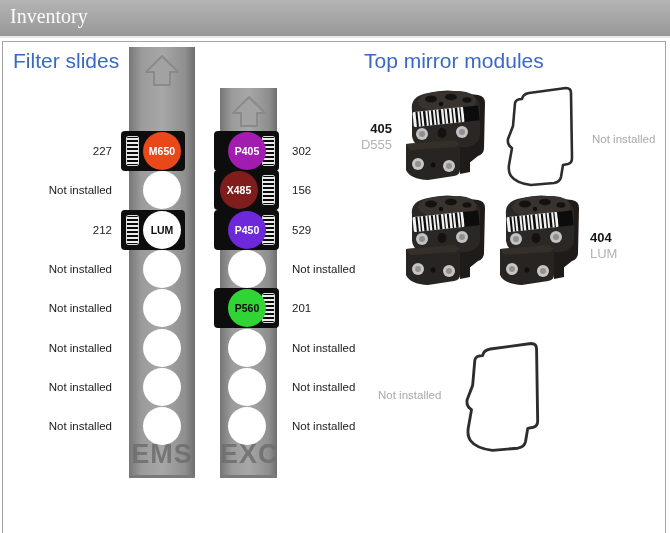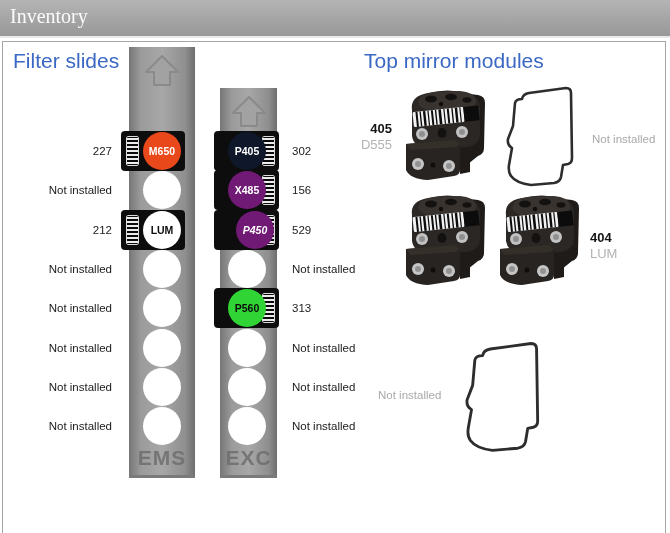--- a/index.html
+++ b/index.html
@@ -14,21 +14,21 @@
   .heading{position:absolute;color:#3a68c4;font-size:21px;white-space:nowrap;}
   #h-filter{left:13px;top:49px;}
   #h-top{left:364px;top:49px;}
   #h-bottom{left:364px;top:313px;}
 
   .slide-col{position:absolute;z-index:1;
      background:linear-gradient(90deg,#767676 0px,#9b9b9b 12px,#a7a7a7 50%,#8f8f8f 85%,#6e6e6e 100%);
      border-bottom:3px solid #7a7a7a;box-sizing:border-box;}
   .arrow-wrap{position:absolute;top:6px;left:50%;transform:translateX(-50%);}
   .slide-footer{position:absolute;left:0;right:0;bottom:5px;text-align:center;
-     font-size:21px;font-weight:bold;color:#6e6e6e;letter-spacing:1px;opacity:.85;}
+     font-size:27px;font-weight:bold;color:#6e6e6e;letter-spacing:1px;opacity:.85;}
   .slot-circle{position:absolute;z-index:2;width:38px;height:38px;border-radius:50%;background:#ffffff;}
   .holder{position:absolute;z-index:3;height:40px;background:#0d0d0d;border-radius:4px;}
   .fcircle{position:absolute;top:1px;width:38px;height:38px;border-radius:50%;
      display:flex;align-items:center;justify-content:center;font-size:10.5px;font-weight:bold;}
   .barcode{position:absolute;top:5px;width:13px;height:30px;border-radius:2px;
      background:repeating-linear-gradient(180deg,#0b0b0b 0 2px,#ececec 2px 4px);
      box-shadow:0 0 0 1px #dcdcdc inset;background-color:#ececec;}
   .slot-label{position:absolute;z-index:2;height:16px;line-height:16px;font-size:11.5px;color:#1b1b1b;white-space:nowrap;}
   .slot-label.side-left{text-align:right;}
   .slot-label.side-right{text-align:left;}
@@ -84,35 +84,35 @@
       <div class="slot-circle" style="left: 143px; top: 407.1px;"></div>
       <div class="slide-col" style="left: 220px; top: 88px; width: 57px; height: 390px;">
         <div class="arrow-wrap"><svg width="40" height="34" viewBox="0 0 40 34">
     <polygon points="20,3 36,19 28,19 28,32 12,32 12,19 4,19" fill="#a2a2a2" stroke="#8a8a8a" stroke-width="2" stroke-linejoin="round"></polygon>
   </svg></div>
         <div class="slide-footer">EXC</div>
       </div>
       <div class="slot-label side-right" style="left: 292px; width: 110px; top: 143px;">302</div>
       <div class="holder" style="left: 214px; top: 131px; width: 65px;">
         <div class="barcode" style="left: 48px;"></div>
-        <div class="fcircle" style="left: 14px; background: #0f172a; color: rgb(255, 255, 255);">P405</div>
+        <div class="fcircle" style="left: 14px; background: #a21caf; color: rgb(255, 255, 255);">P405</div>
       </div>
       <div class="slot-label side-right" style="left: 292px; width: 110px; top: 182.3px;">156</div>
       <div class="holder" style="left: 214px; top: 170.3px; width: 65px;">
         <div class="barcode" style="left: 48px;"></div>
-        <div class="fcircle" style="left: 14px; background: #701a75; color: rgb(255, 255, 255);">X485</div>
+        <div class="fcircle" style="left: 6px; background: #7f1d1d; color: rgb(255, 255, 255);">X485</div>
       </div>
       <div class="slot-label side-right" style="left: 292px; width: 110px; top: 221.6px;">529</div>
       <div class="holder" style="left: 214px; top: 209.6px; width: 65px;">
         <div class="barcode" style="left: 48px;"></div>
-        <div class="fcircle" style="left: 22px; background: #701a75; color: rgb(255, 255, 255); font-style: italic;">P450</div>
+        <div class="fcircle" style="left: 14px; background: #6d28d9; color: rgb(255, 255, 255);">P450</div>
       </div>
       <div class="slot-label side-right" style="left: 292px; width: 110px; top: 260.9px;">Not installed</div>
       <div class="slot-circle" style="left: 228px; top: 249.9px;"></div>
-      <div class="slot-label side-right" style="left: 292px; width: 110px; top: 300.2px;">313</div>
+      <div class="slot-label side-right" style="left: 292px; width: 110px; top: 300.2px;">201</div>
       <div class="holder" style="left: 214px; top: 288.2px; width: 65px;">
         <div class="barcode" style="left: 48px;"></div>
         <div class="fcircle" style="left: 14px; background: rgb(48, 212, 52); color: rgb(13, 13, 13);">P560</div>
       </div>
       <div class="slot-label side-right" style="left: 292px; width: 110px; top: 339.5px;">Not installed</div>
       <div class="slot-circle" style="left: 228px; top: 328.5px;"></div>
       <div class="slot-label side-right" style="left: 292px; width: 110px; top: 378.8px;">Not installed</div>
       <div class="slot-circle" style="left: 228px; top: 367.8px;"></div>
       <div class="slot-label side-right" style="left: 292px; width: 110px; top: 418.1px;">Not installed</div>
       <div class="slot-circle" style="left: 228px; top: 407.1px;"></div>

